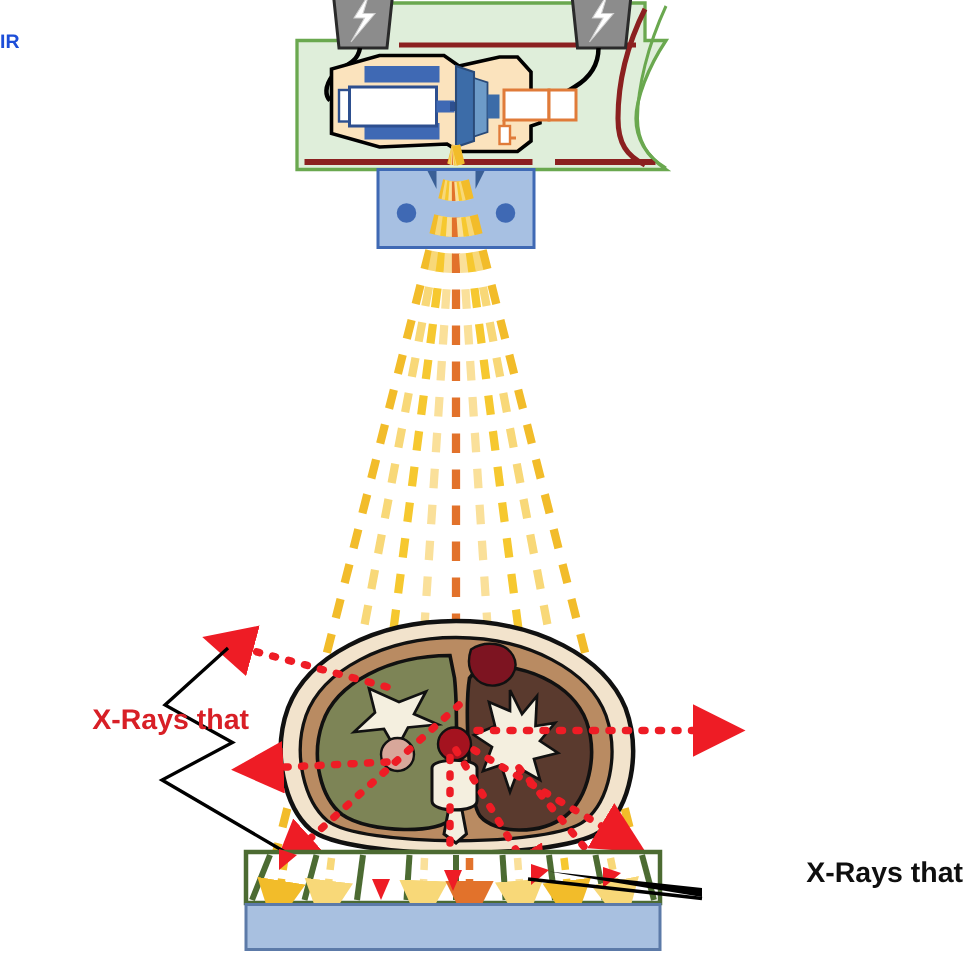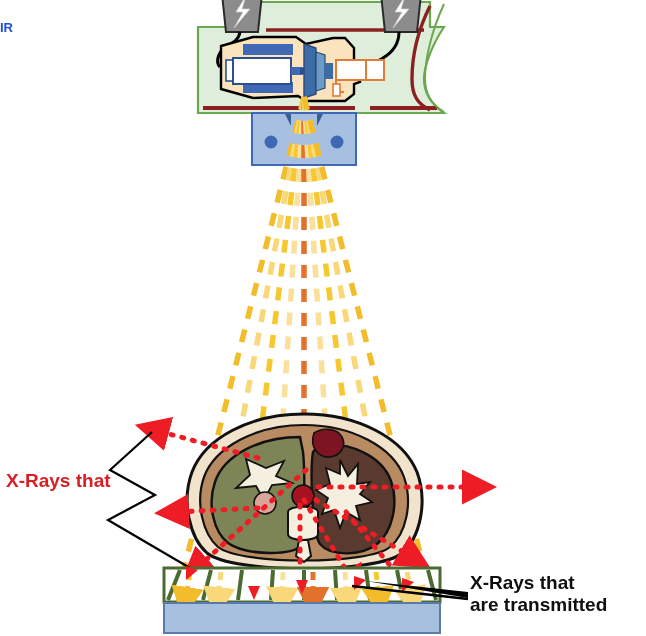--- a/index.html
+++ b/index.html
@@ -1,20 +1,20 @@
 <!DOCTYPE html>
 <html><head>
 <meta charset="utf-8">
 <style>
   html,body{margin:0;padding:0;background:#ffffff;}
   body{width:646px;height:636px;position:relative;overflow:hidden;
        font-family:"Liberation Sans", sans-serif;}
   #stage{position:absolute;left:0;top:0;width:646px;height:636px;}
   svg#scene{position:absolute;left:0;top:0;width:646px;height:636px;}
-  .lbl{position:absolute;font-weight:bold;text-align:left;line-height:1.18;}
+  .lbl{position:absolute;font-weight:bold;text-align:right;line-height:1.18;}
   #scatter-label{left:6px;top:470px;width:160px;font-size:19px;color:#d81f26;}
   #transmit-label{left:470px;top:572px;width:172px;font-size:19px;color:#0f0f0f;}
   #ir-label{left:172px;top:607px;font-size:13px;color:#1d4ed8;font-weight:bold;margin-top:20px;}
 </style>
 </head>
 <body>
 
 <div id="stage">
 
 <svg id="scene" viewBox="0 0 646 636">
@@ -189,18 +189,17 @@
     <rect x="164" y="603" width="276" height="30" fill="#a8c0e0" stroke="#5c7aa8" stroke-width="2"></rect>
   </g>
 </svg>
 
 <div class="lbl" id="scatter-label">
   <div>X-Rays that</div>
 </div>
 
 <div class="lbl" id="transmit-label">
   <div>X-Rays that</div>
-  <div>are transmitted</div>
 </div>
 
 <div id="ir-label">IR</div>
 
 </div>
 
 </body></html>

